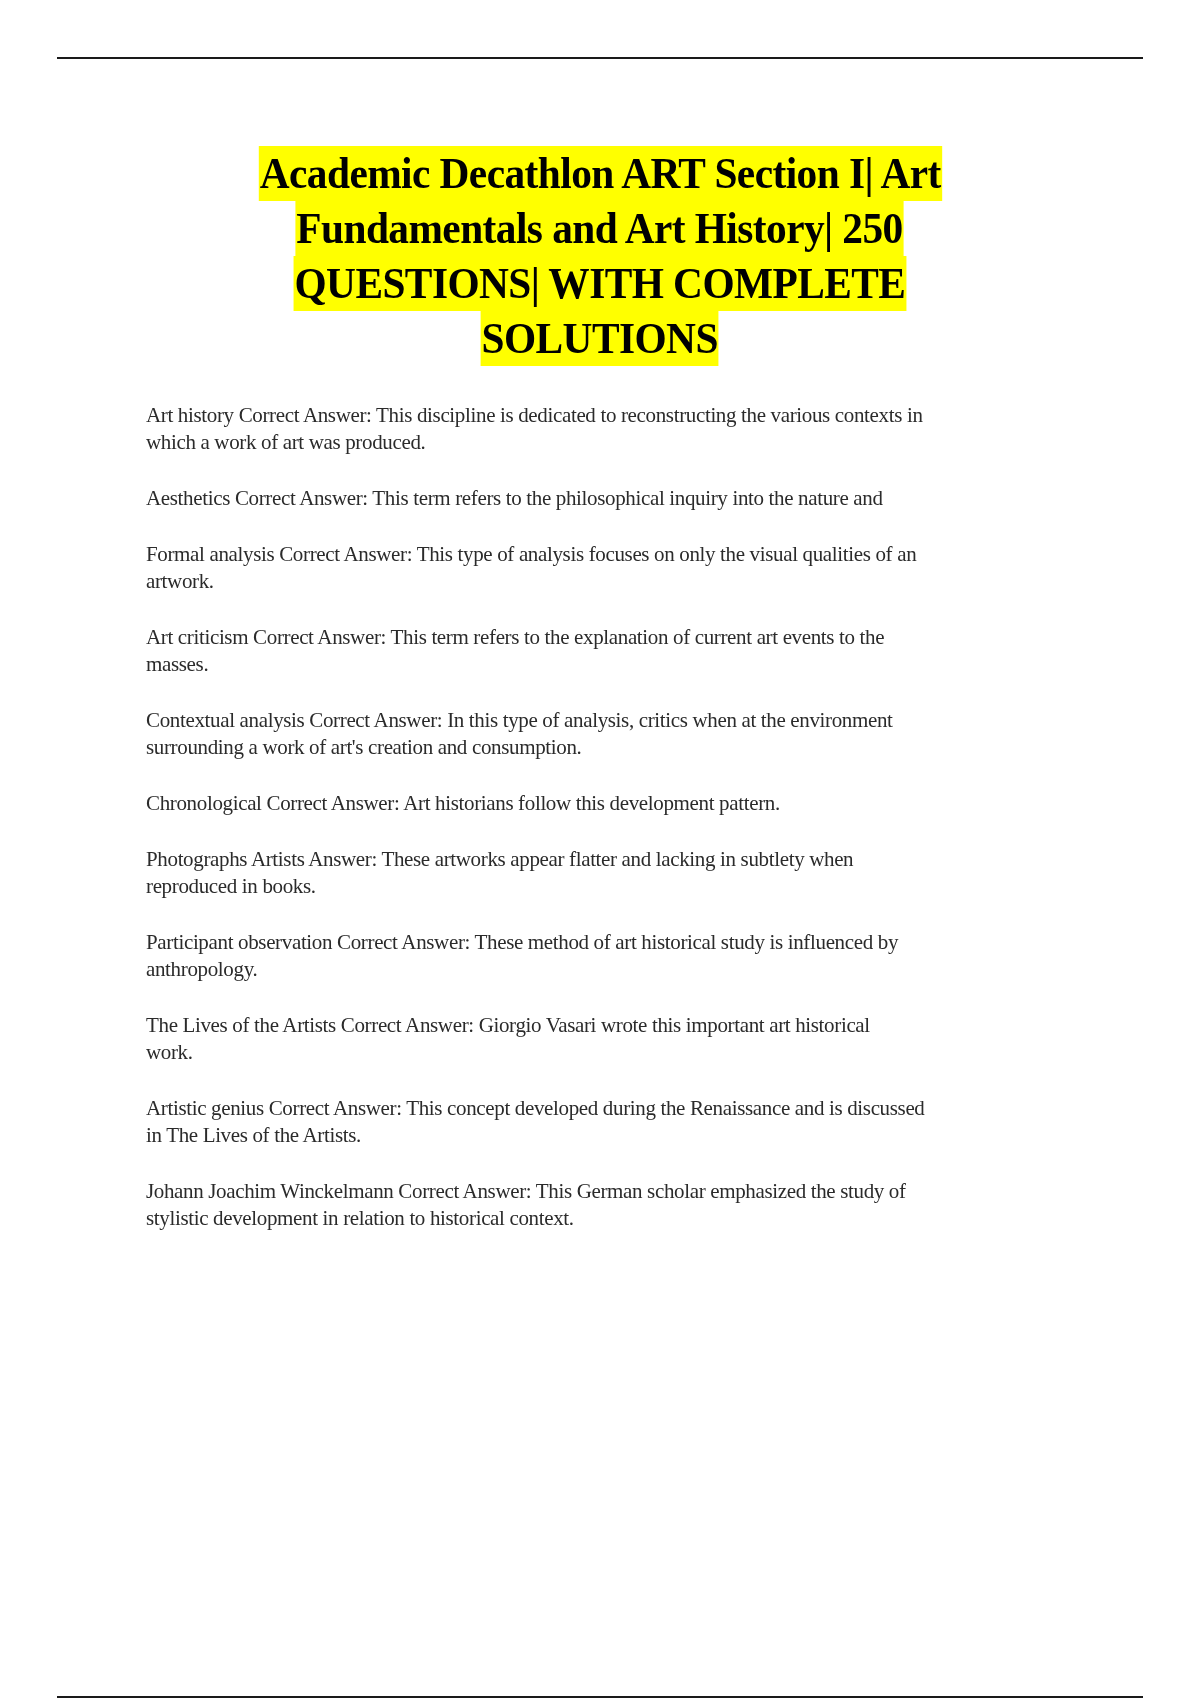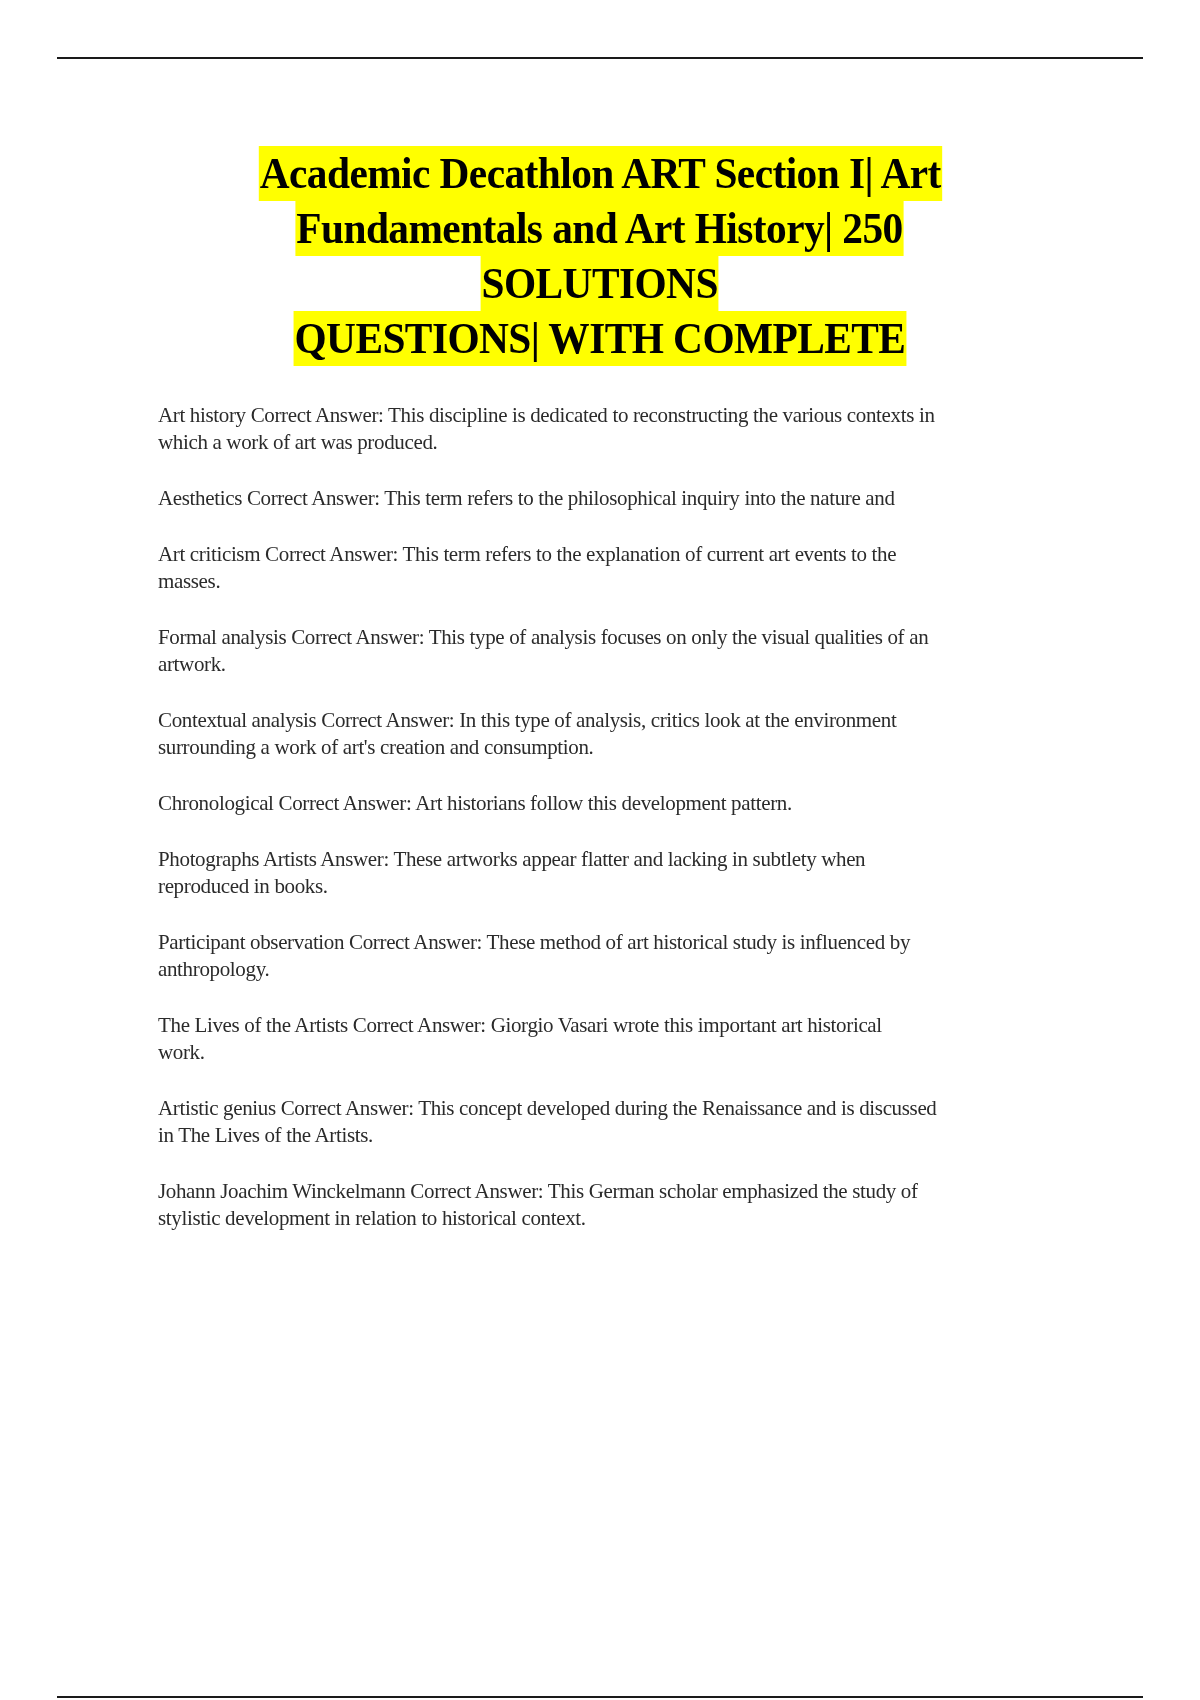--- a/index.html
+++ b/index.html
@@ -51,63 +51,62 @@
       letter-spacing: -0.6px;
       transform: scaleX(0.94);
       transform-origin: center;
     }
 
     .qa-list {
       position: absolute;
       top: 402px;
       left: 146px;
       width: 960px;
-      margin-left: 12px;
     }
     .qa-item {
       margin: 0 0 29px 0;
       font-size: 21px;
       line-height: 27px;
     }
     .qa-line {
       display: block;
       white-space: nowrap;
       letter-spacing: -0.35px;
     }
   </style>
 </head>
 <body>
 
 <div class="rule top"></div>
 
 <div class="title-block">
   <div class="title-line"><span>Academic Decathlon ART Section I| Art</span></div>
   <div class="title-line"><span>Fundamentals and Art History| 250</span></div>
+  <div class="title-line"><span>QUESTIONS| WITH COMPLETE</span></div>
   <div class="title-line"><span>SOLUTIONS</span></div>
-  <div class="title-line"><span>QUESTIONS| WITH COMPLETE</span></div>
 </div>
 
 <div class="qa-list">
   <div class="qa-item">
     <span class="qa-line">Art history Correct Answer:  This discipline is dedicated to reconstructing the various contexts in</span>
     <span class="qa-line">which a work of art was produced.</span>
   </div>
   <div class="qa-item">
     <span class="qa-line">Aesthetics Correct Answer:  This term refers to the philosophical inquiry into the nature and</span>
   </div>
   <div class="qa-item">
+    <span class="qa-line">Formal analysis Correct Answer:  This type of analysis focuses on only the visual qualities of an</span>
+    <span class="qa-line">artwork.</span>
+  </div>
+  <div class="qa-item">
     <span class="qa-line">Art criticism Correct Answer:  This term refers to the explanation of current art events to the</span>
     <span class="qa-line">masses.</span>
   </div>
   <div class="qa-item">
-    <span class="qa-line">Formal analysis Correct Answer:  This type of analysis focuses on only the visual qualities of an</span>
-    <span class="qa-line">artwork.</span>
-  </div>
-  <div class="qa-item">
-    <span class="qa-line">Contextual analysis Correct Answer:  In this type of analysis, critics look at the environment</span>
+    <span class="qa-line">Contextual analysis Correct Answer:  In this type of analysis, critics when at the environment</span>
     <span class="qa-line">surrounding a work of art's creation and consumption.</span>
   </div>
   <div class="qa-item">
     <span class="qa-line">Chronological Correct Answer:  Art historians follow this development pattern.</span>
   </div>
   <div class="qa-item">
     <span class="qa-line">Photographs Artists Answer:  These artworks appear flatter and lacking in subtlety when</span>
     <span class="qa-line">reproduced in books.</span>
   </div>
   <div class="qa-item">

